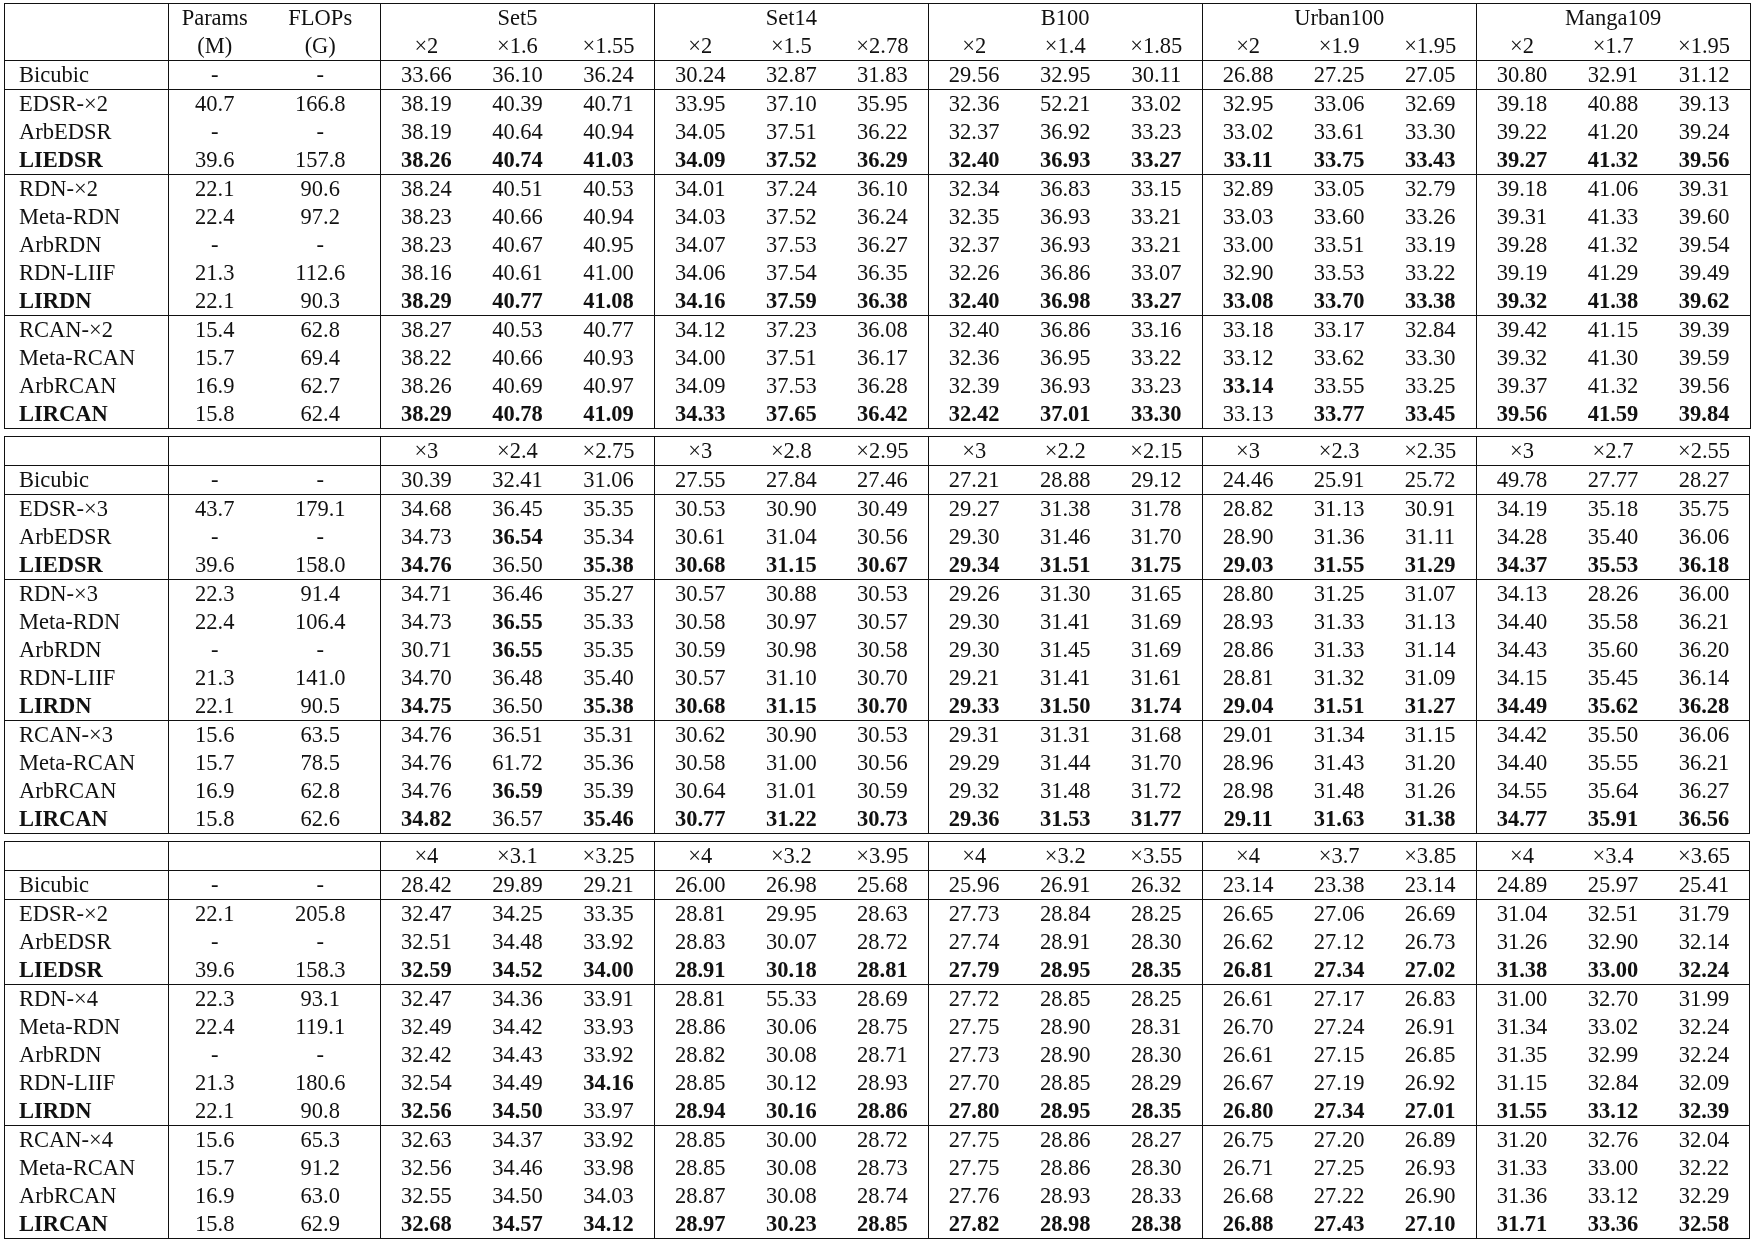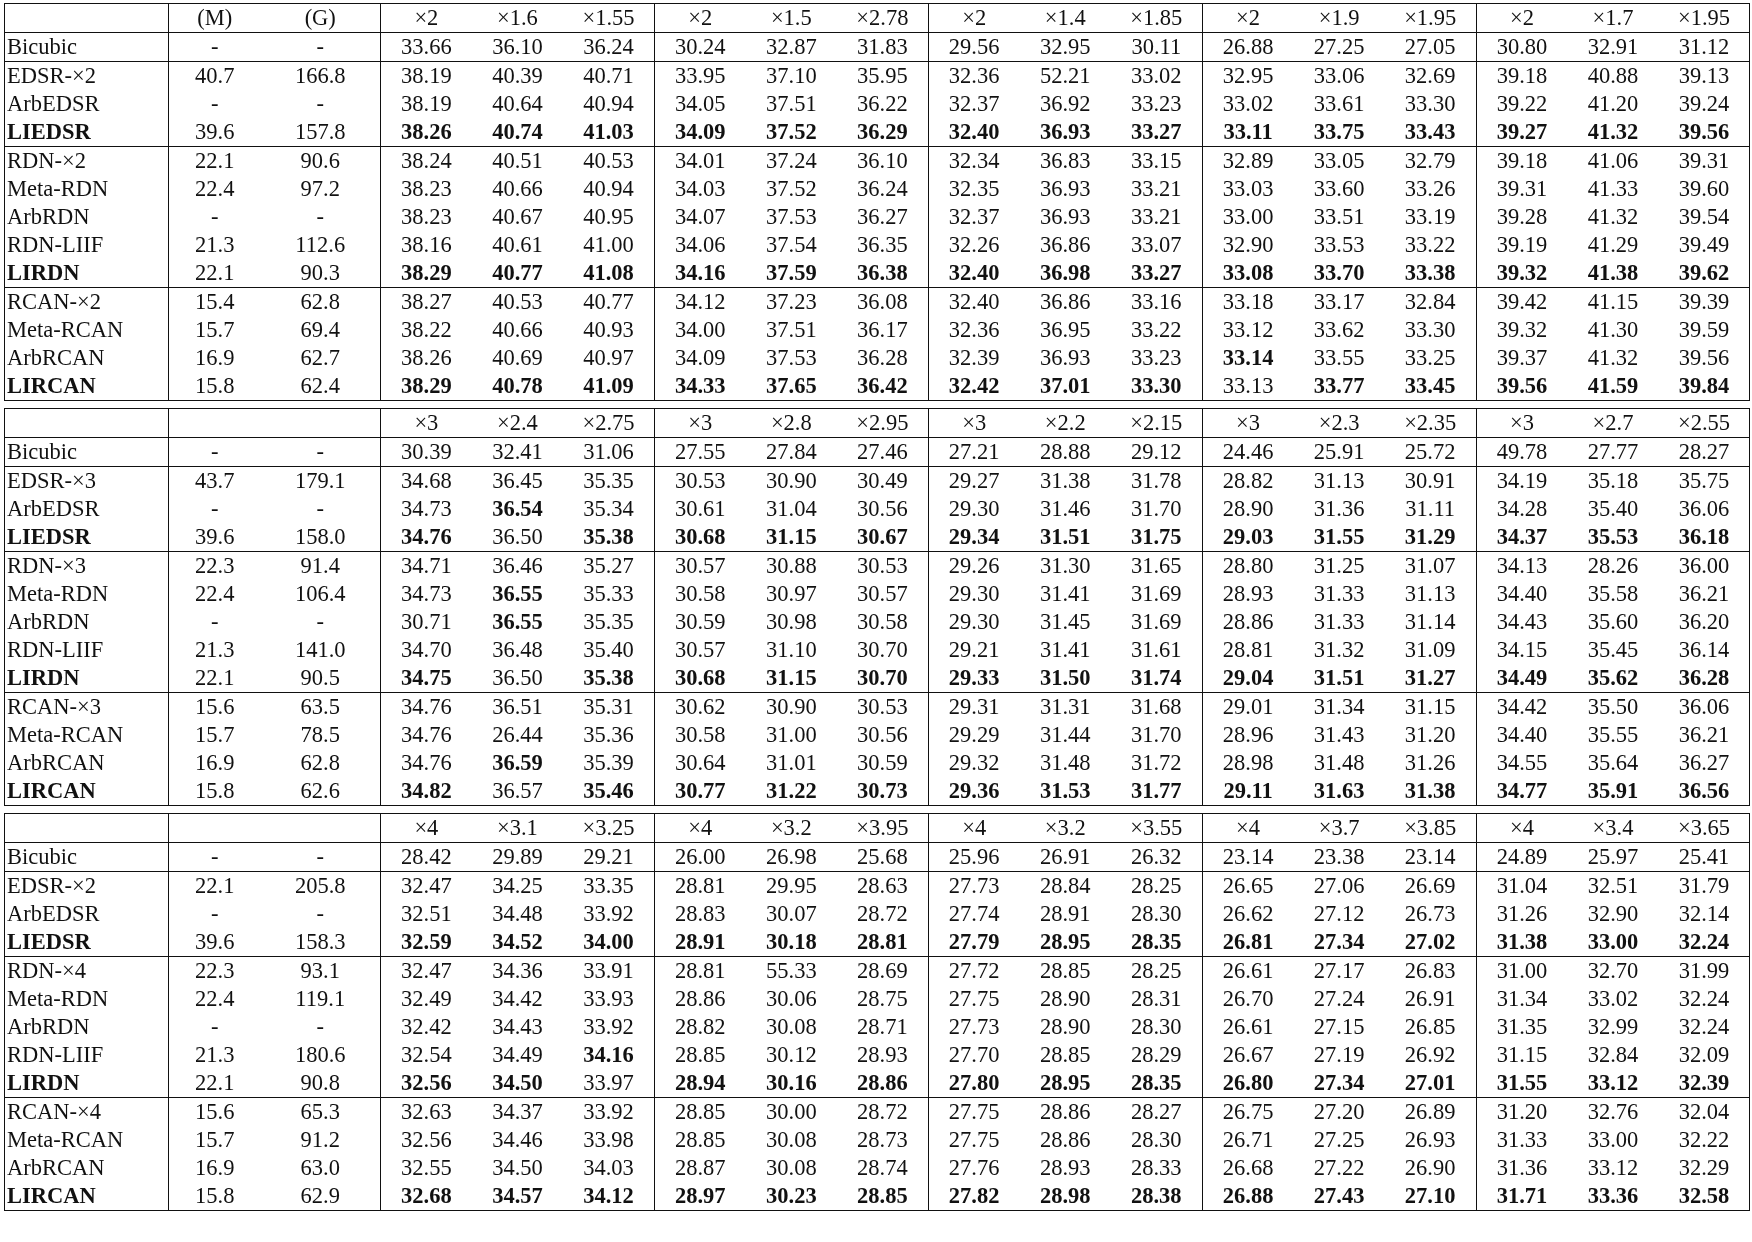--- a/index.html
+++ b/index.html
@@ -1,20 +1,20 @@
 <!DOCTYPE html>
 <html><head>
 <meta charset="utf-8">
 <style>
   html, body { margin: 0; padding: 0; background: #ffffff; }
   body { width: 1752px; height: 1242px; overflow: hidden; font-family: "Liberation Serif", "DejaVu Serif", serif; color: #111; }
   #root { position: absolute; left: 4px; top: 3px; width: 1744px; }
   table.blk { border-collapse: collapse; width: 1744px; table-layout: fixed; font-size: 22.5px; line-height: 1; }
   table.blk td { padding: 0; height: 28px; text-align: center; white-space: nowrap; vertical-align: middle; }
-  table.blk td.lbl { text-align: left; padding-left: 2px; }
+  table.blk td.lbl { text-align: left; padding-left: 14px; }
   table.blk col.c0 { width: 164px; }
   table.blk col.cp { width: 92px; }
   table.blk col.cf { width: 120px; }
   table.blk col.cd { width: 91.3px; }
   .outer { border: 1.5px solid #111; }
   .vl { border-left: 1.2px solid #111; }
   .tl { border-top: 1.2px solid #111; }
   .bold { font-weight: bold; }
   .gap { height: 7px; }
   .hdr-ds td { height: 28px; }
@@ -38,20 +38,30 @@
         <col class="cd">
         <col class="cd">
         <col class="cd">
         <col class="cd">
         <col class="cd">
         <col class="cd">
         <col class="cd">
         <col class="cd">
       </colgroup>
       <tbody>
+        <tr class="hdr-ds">
+          <td class="lbl"></td>
+          <td class="vl">Params</td>
+          <td>FLOPs</td>
+          <td class="vl" colspan="3">Set5</td>
+          <td class="vl" colspan="3">Set14</td>
+          <td class="vl" colspan="3">B100</td>
+          <td class="vl" colspan="3">Urban100</td>
+          <td class="vl" colspan="3">Manga109</td>
+        </tr>
         <tr>
           <td class="lbl"></td>
           <td class="vl">(M)</td>
           <td>(G)</td>
           <td class="vl">×2</td>
           <td>×1.6</td>
           <td>×1.55</td>
           <td class="vl">×2</td>
           <td>×1.5</td>
           <td>×2.78</td>
@@ -568,21 +578,21 @@
           <td class="tl">31.15</td>
           <td class="vl tl">34.42</td>
           <td class="tl">35.50</td>
           <td class="tl">36.06</td>
         </tr>
         <tr>
           <td class="lbl">Meta-RCAN</td>
           <td class="vl">15.7</td>
           <td>78.5</td>
           <td class="vl">34.76</td>
-          <td>26.44</td>
+          <td>61.72</td>
           <td>35.36</td>
           <td class="vl">30.58</td>
           <td>31.00</td>
           <td>30.56</td>
           <td class="vl">29.29</td>
           <td>31.44</td>
           <td>31.70</td>
           <td class="vl">28.96</td>
           <td>31.43</td>
           <td>31.20</td>

